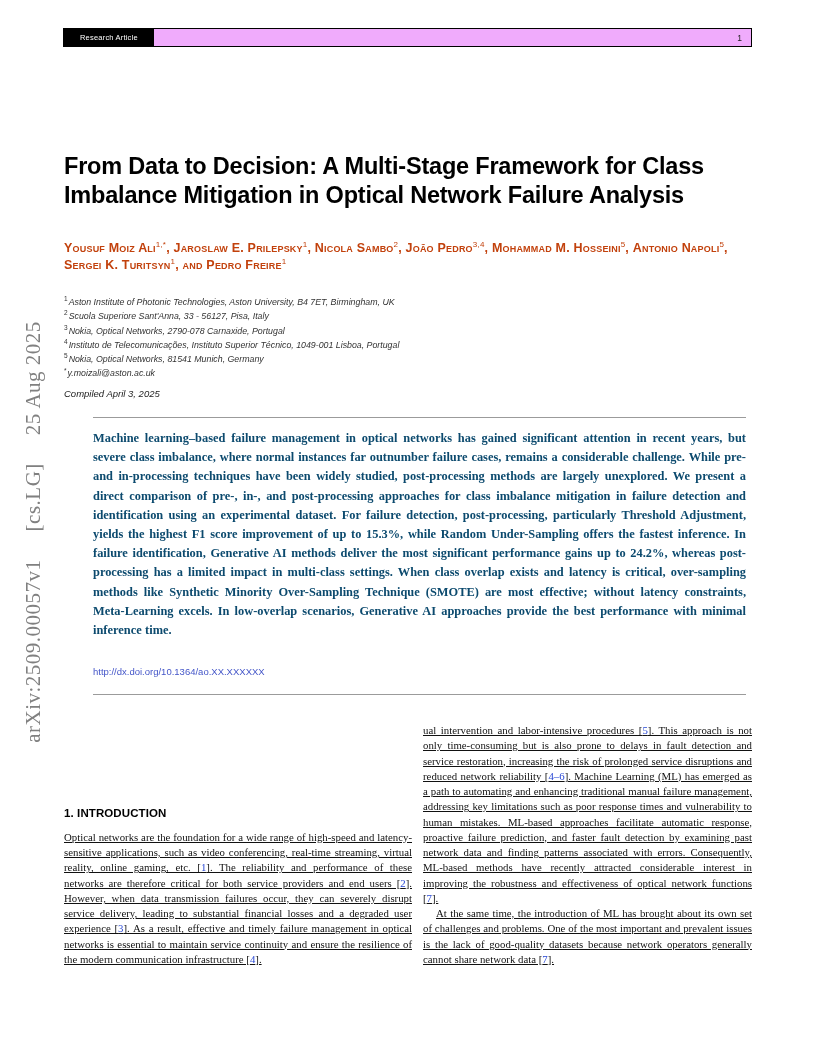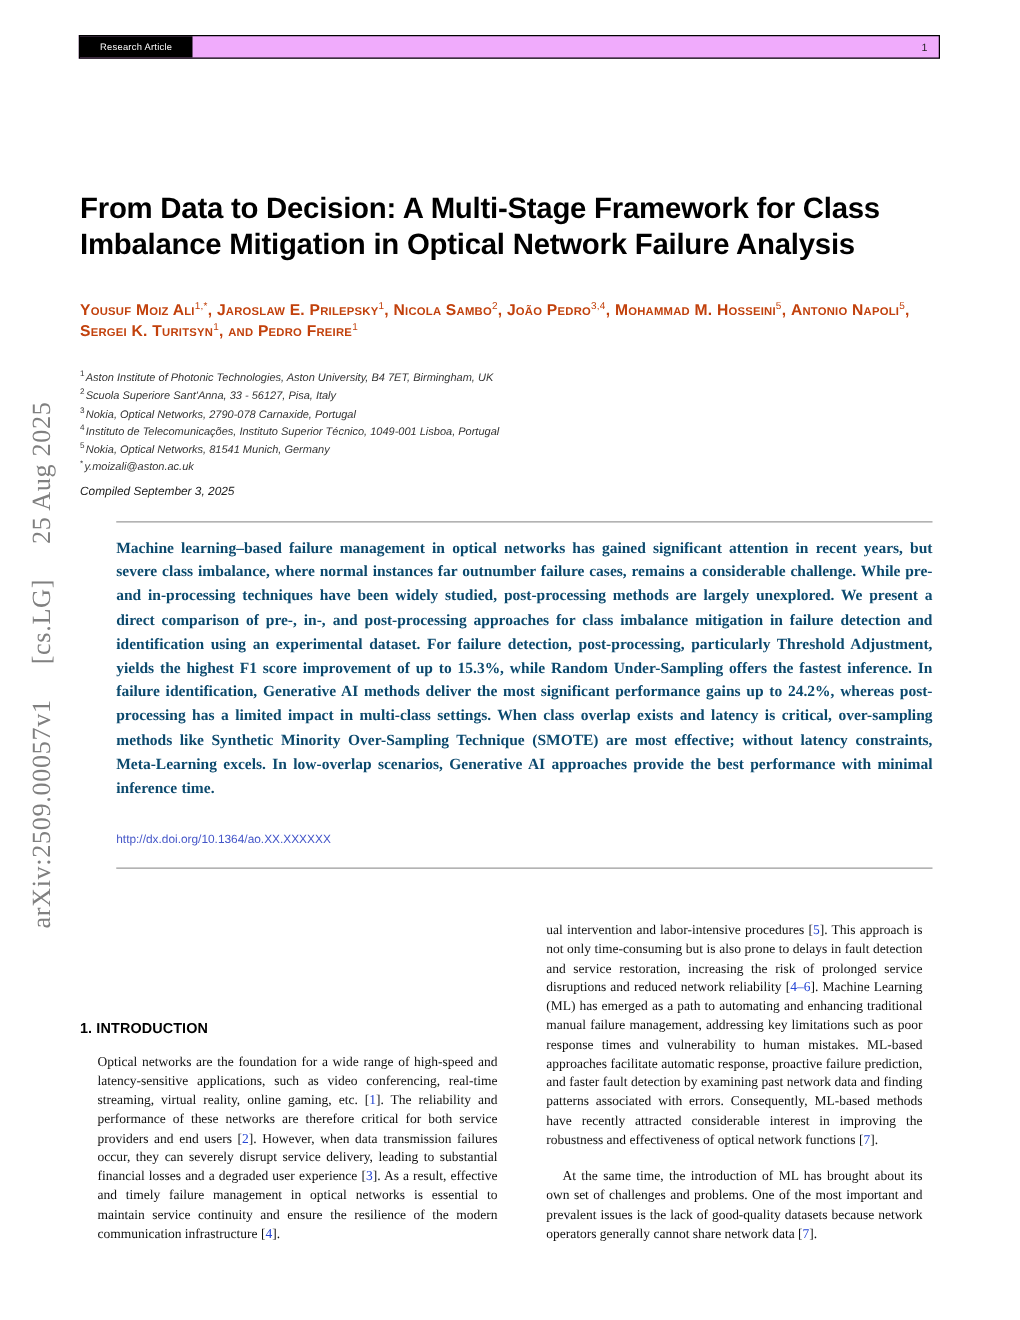--- a/index.html
+++ b/index.html
@@ -74,21 +74,21 @@
     display:flex;gap:11px;align-items:flex-end;
   }
   .col-left{width:348px;}
   .col-right{width:329px;}
   .sec-heading{
     font:700 11.5px "Liberation Sans",sans-serif;color:#000;
     margin:3px 0 11px 0;letter-spacing:.1px;
   }
   .para{
     font:400 10.8px/15.25px "Liberation Serif",serif;
-    text-align:justify;margin:14px;color:#111;
+    text-align:justify;margin:0;color:#111;text-decoration:underline;
   }
   .para.ind{text-indent:13px;}
   .cite{color:#2646d4;}
 </style>
 </head>
 <body>
 
 <div class="page">
 
   <div class="header-bar">
@@ -108,21 +108,21 @@
 
   <div class="affils">
       <div><sup>1</sup>Aston Institute of Photonic Technologies, Aston University, B4 7ET, Birmingham, UK</div>
       <div><sup>2</sup>Scuola Superiore Sant'Anna, 33 - 56127, Pisa, Italy</div>
       <div><sup>3</sup>Nokia, Optical Networks, 2790-078 Carnaxide, Portugal</div>
       <div><sup>4</sup>Instituto de Telecomunicações, Instituto Superior Técnico, 1049-001 Lisboa, Portugal</div>
       <div><sup>5</sup>Nokia, Optical Networks, 81541 Munich, Germany</div>
       <div><sup>*</sup>y.moizali@aston.ac.uk</div>
     </div>
 
-  <div class="compiled">Compiled September 3, 2025</div>
+  <div class="compiled">Compiled April 3, 2025</div>
 
   <div class="rule rule-top"></div>
 
   <div class="abstract">Machine learning–based failure management in optical networks has gained significant attention in recent years, but severe class imbalance, where normal instances far outnumber failure cases, remains a considerable challenge. While pre- and in-processing techniques have been widely studied, post-processing methods are largely unexplored. We present a direct comparison of pre-, in-, and post-processing approaches for class imbalance mitigation in failure detection and identification using an experimental dataset. For failure detection, post-processing, particularly Threshold Adjustment, yields the highest F1 score improvement of up to 15.3%, while Random Under-Sampling offers the fastest inference. In failure identification, Generative AI methods deliver the most significant performance gains up to 24.2%, whereas post-processing has a limited impact in multi-class settings. When class overlap exists and latency is critical, over-sampling methods like Synthetic Minority Over-Sampling Technique (SMOTE) are most effective; without latency constraints, Meta-Learning excels. In low-overlap scenarios, Generative AI approaches provide the best performance with minimal inference time.</div>
 
   <a class="doi" href="#">http://dx.doi.org/10.1364/ao.XX.XXXXXX</a>
 
   <div class="rule rule-bottom"></div>
 
   <div class="columns">

